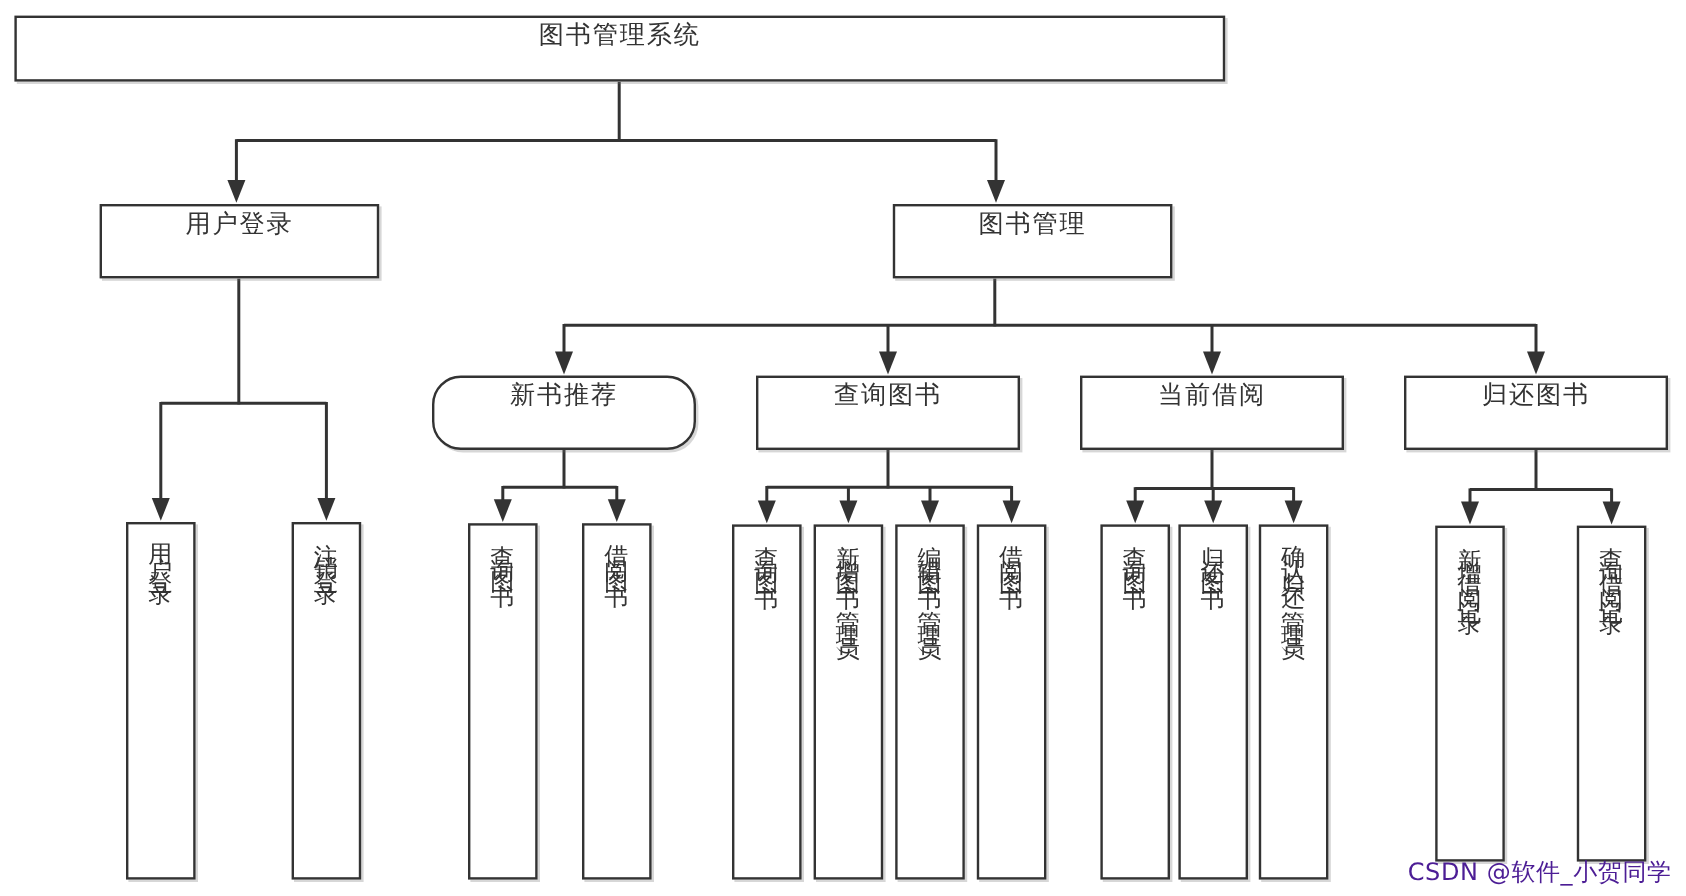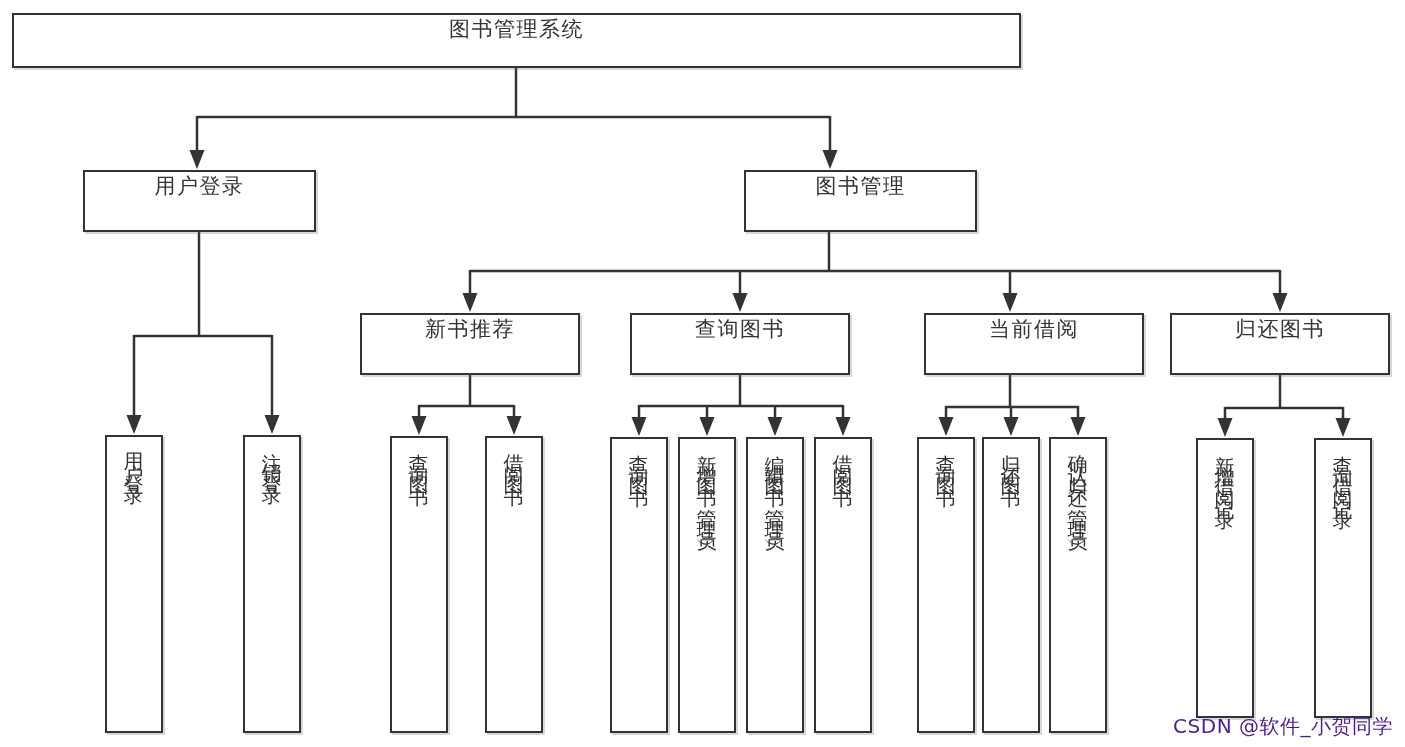--- a/index.html
+++ b/index.html
@@ -43,23 +43,23 @@
     color: #333333;
     white-space: nowrap;
   }
   
   .n-root  { left: 12px;  top: 13px;  width: 1009px; height: 55px; }
   
   .n-login { left: 83px;  top: 170px; width: 233px; height: 62px; }
   .n-mgmt  { left: 712px; top: 170px; width: 233px; height: 62px; margin-left: 32px; }
   
   .n-l3    { top: 313px; width: 220px; height: 62px; }
-  .n-newbook { left: 360px; }
+  .n-newbook { left: 360px; border-radius: 24px; }
   .n-borrow  { left: 630px; }
-  .n-current { left: 900px; margin-left: 24px; }
+  .n-current { left: 900px; }
   .n-records { left: 1170px; }
   
   .leaf { width: 58px; }
   .g1 { top: 435px; height: 298px; }
   .g2 { top: 436px; height: 297px; }
   .g3 { top: 437px; height: 296px; }
   .g4 { top: 437px; height: 296px; }
   .g5 { top: 438px; height: 280px; }
   .x105 { left: 105px; }  .x243 { left: 243px; }
   .x390 { left: 390px; }  .x485 { left: 485px; }

